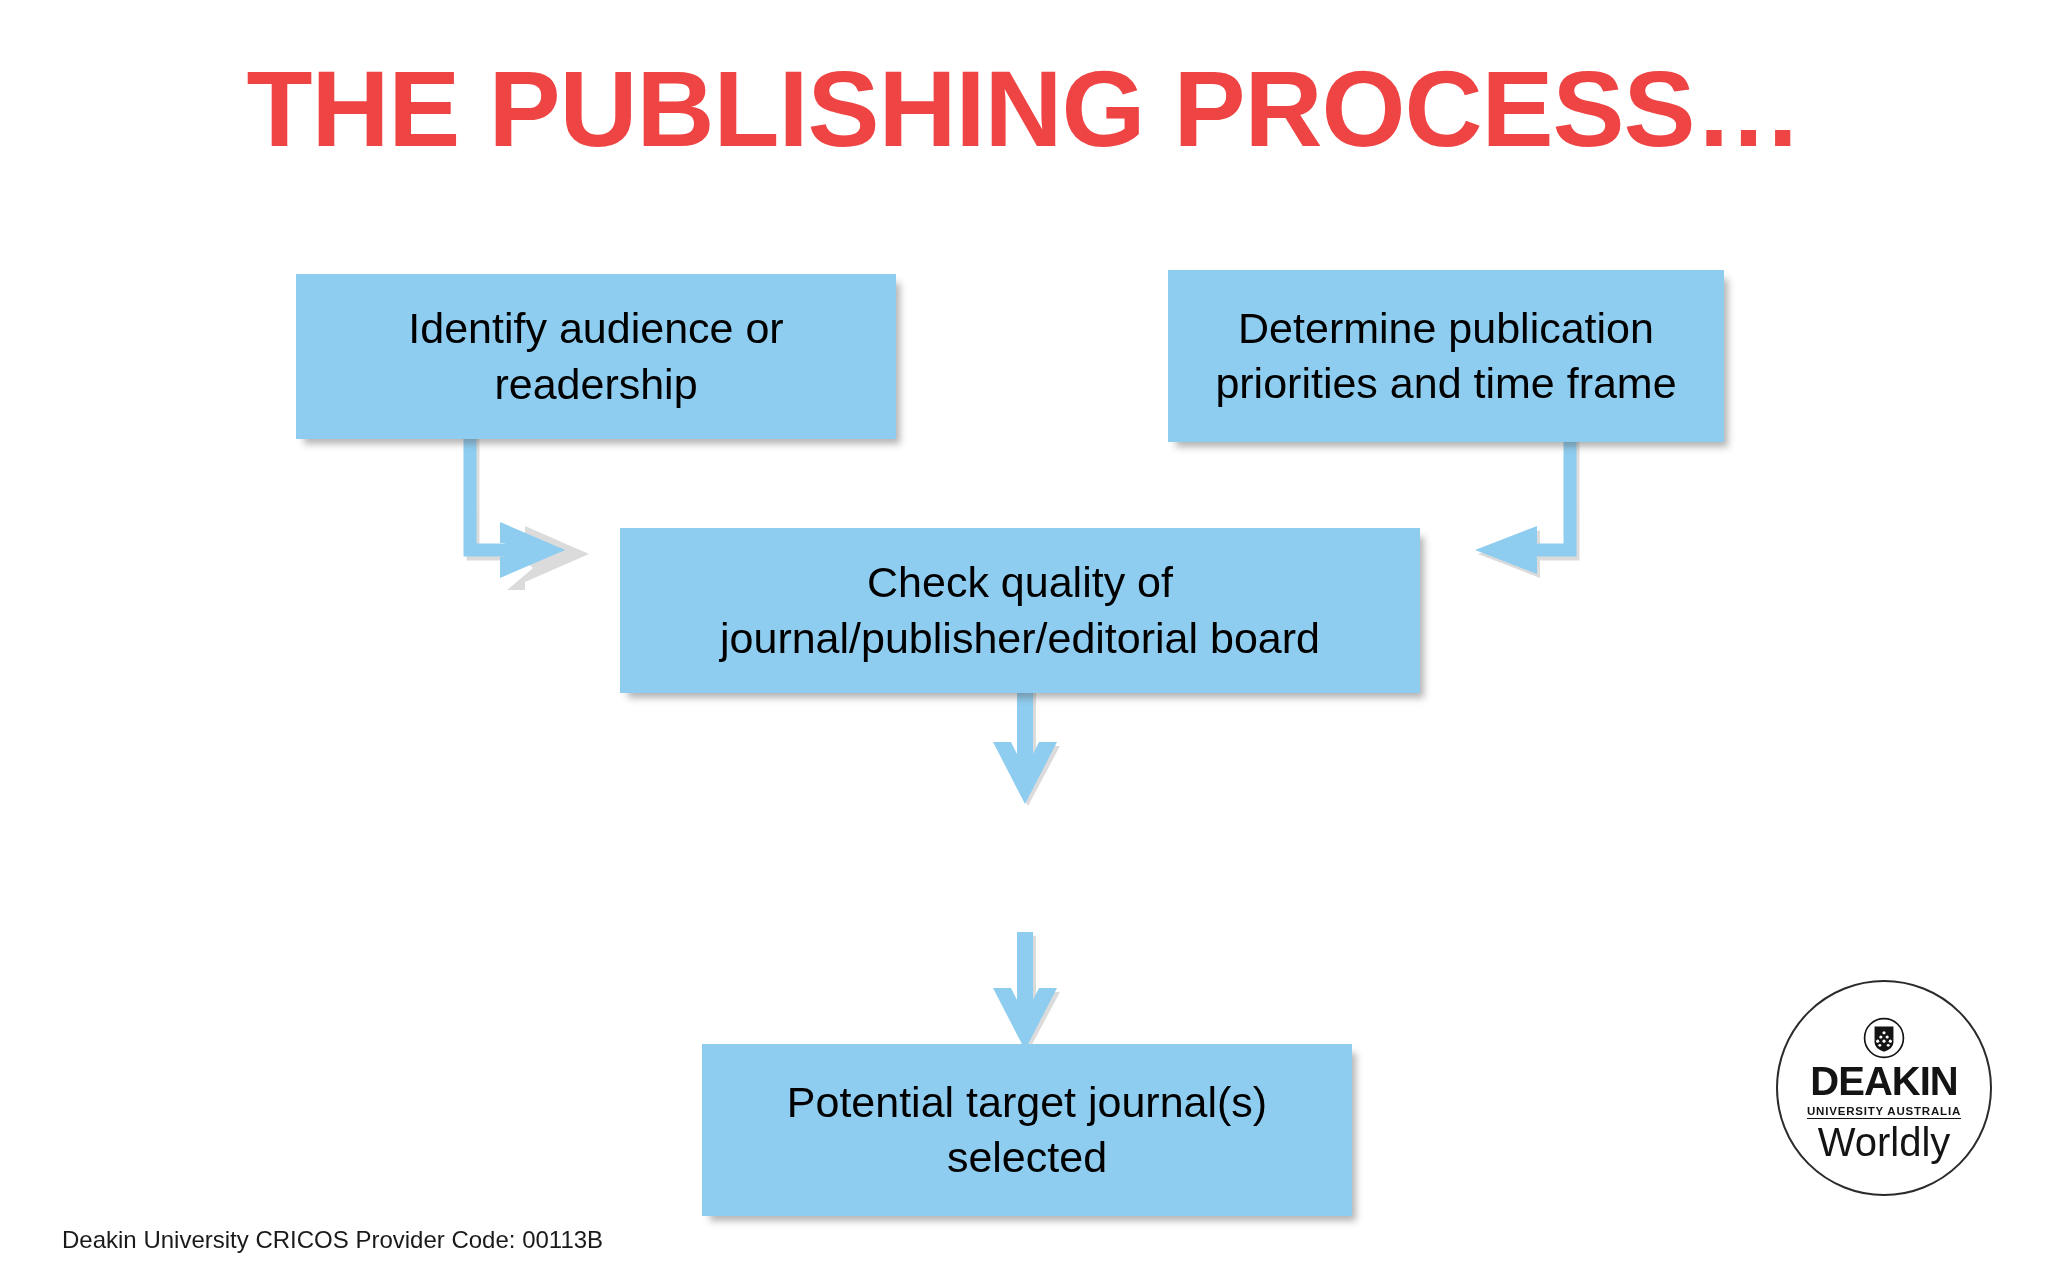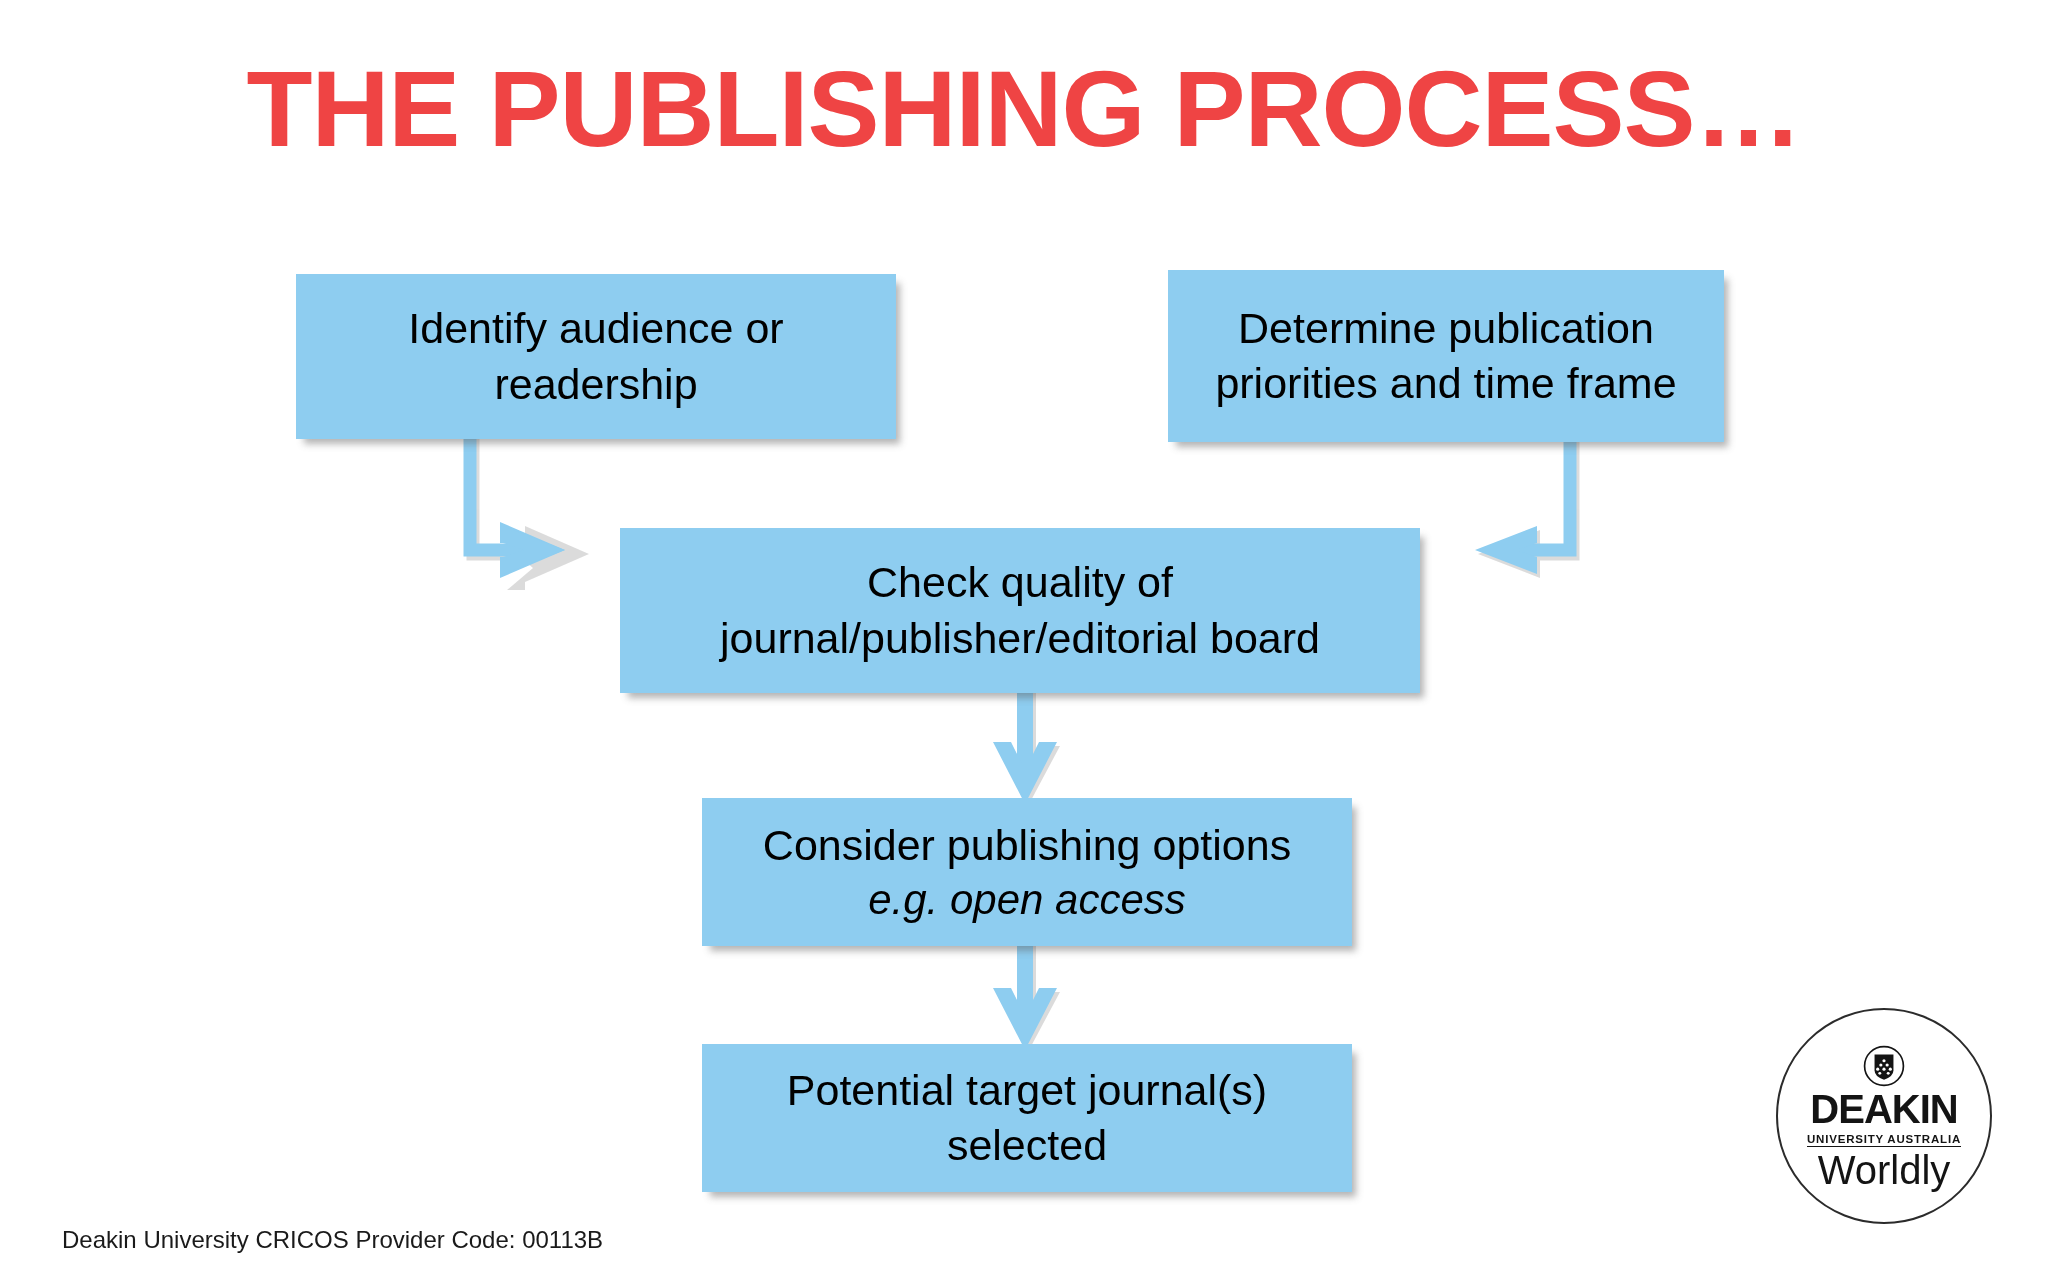--- a/index.html
+++ b/index.html
@@ -58,21 +58,21 @@
   .flow-box .box-sub {
     display: block;
     font-style: italic;
     font-size: 42px;
   }
 
   #box-identify    { left: 296px;  top: 274px;  width: 600px;  height: 165px; }
   #box-determine   { left: 1168px; top: 270px;  width: 556px;  height: 172px; }
   #box-check       { left: 620px;  top: 528px;  width: 800px;  height: 165px; }
   #box-consider    { left: 702px;  top: 798px;  width: 650px;  height: 148px; }
-  #box-potential   { left: 702px;  top: 1044px; width: 650px;  height: 148px; }
+  #box-potential   { left: 702px;  top: 1044px; width: 650px;  height: 172px; }
 
   
   .connector {
     position: absolute;
     pointer-events: none;
   }
   .connector svg {
     display: block;
     overflow: visible;
   }
@@ -90,21 +90,21 @@
     font-family: "Liberation Sans", sans-serif;
     font-size: 24px;
     color: #1a1a1a;
     white-space: nowrap;
   }
 
   
   #deakin-logo {
     position: absolute;
     left: 1776px;
-    top: 1008px;
+    top: 980px;
     width: 216px;
     height: 216px;
     text-decoration: underline;
   }
   #deakin-logo .logo-ring {
     position: absolute;
     inset: 0;
     border: 2px solid #2b2b2b;
     border-radius: 50%;
     background: #ffffff;
@@ -209,23 +209,20 @@
   </div>
 
   <div class="flow-box" id="box-determine">
     <span class="box-text">Determine publication priorities and time frame</span>
   </div>
 
   <div class="flow-box" id="box-check">
     <span class="box-text">Check quality of journal/publisher/editorial board</span>
   </div>
 
-  <div class="flow-box" id="box-consider">
-    <span class="box-text"><span>Consider publishing options</span><span class="box-sub">e.g. open access</span></span>
-  </div>
 
   <div class="flow-box" id="box-potential">
     <span class="box-text">Potential target journal(s) selected</span>
   </div>
 
   <div id="footer-text">Deakin University CRICOS Provider Code: 00113B</div>
 
   <div id="deakin-logo">
     <div class="logo-ring"></div>
     <div class="logo-inner">

